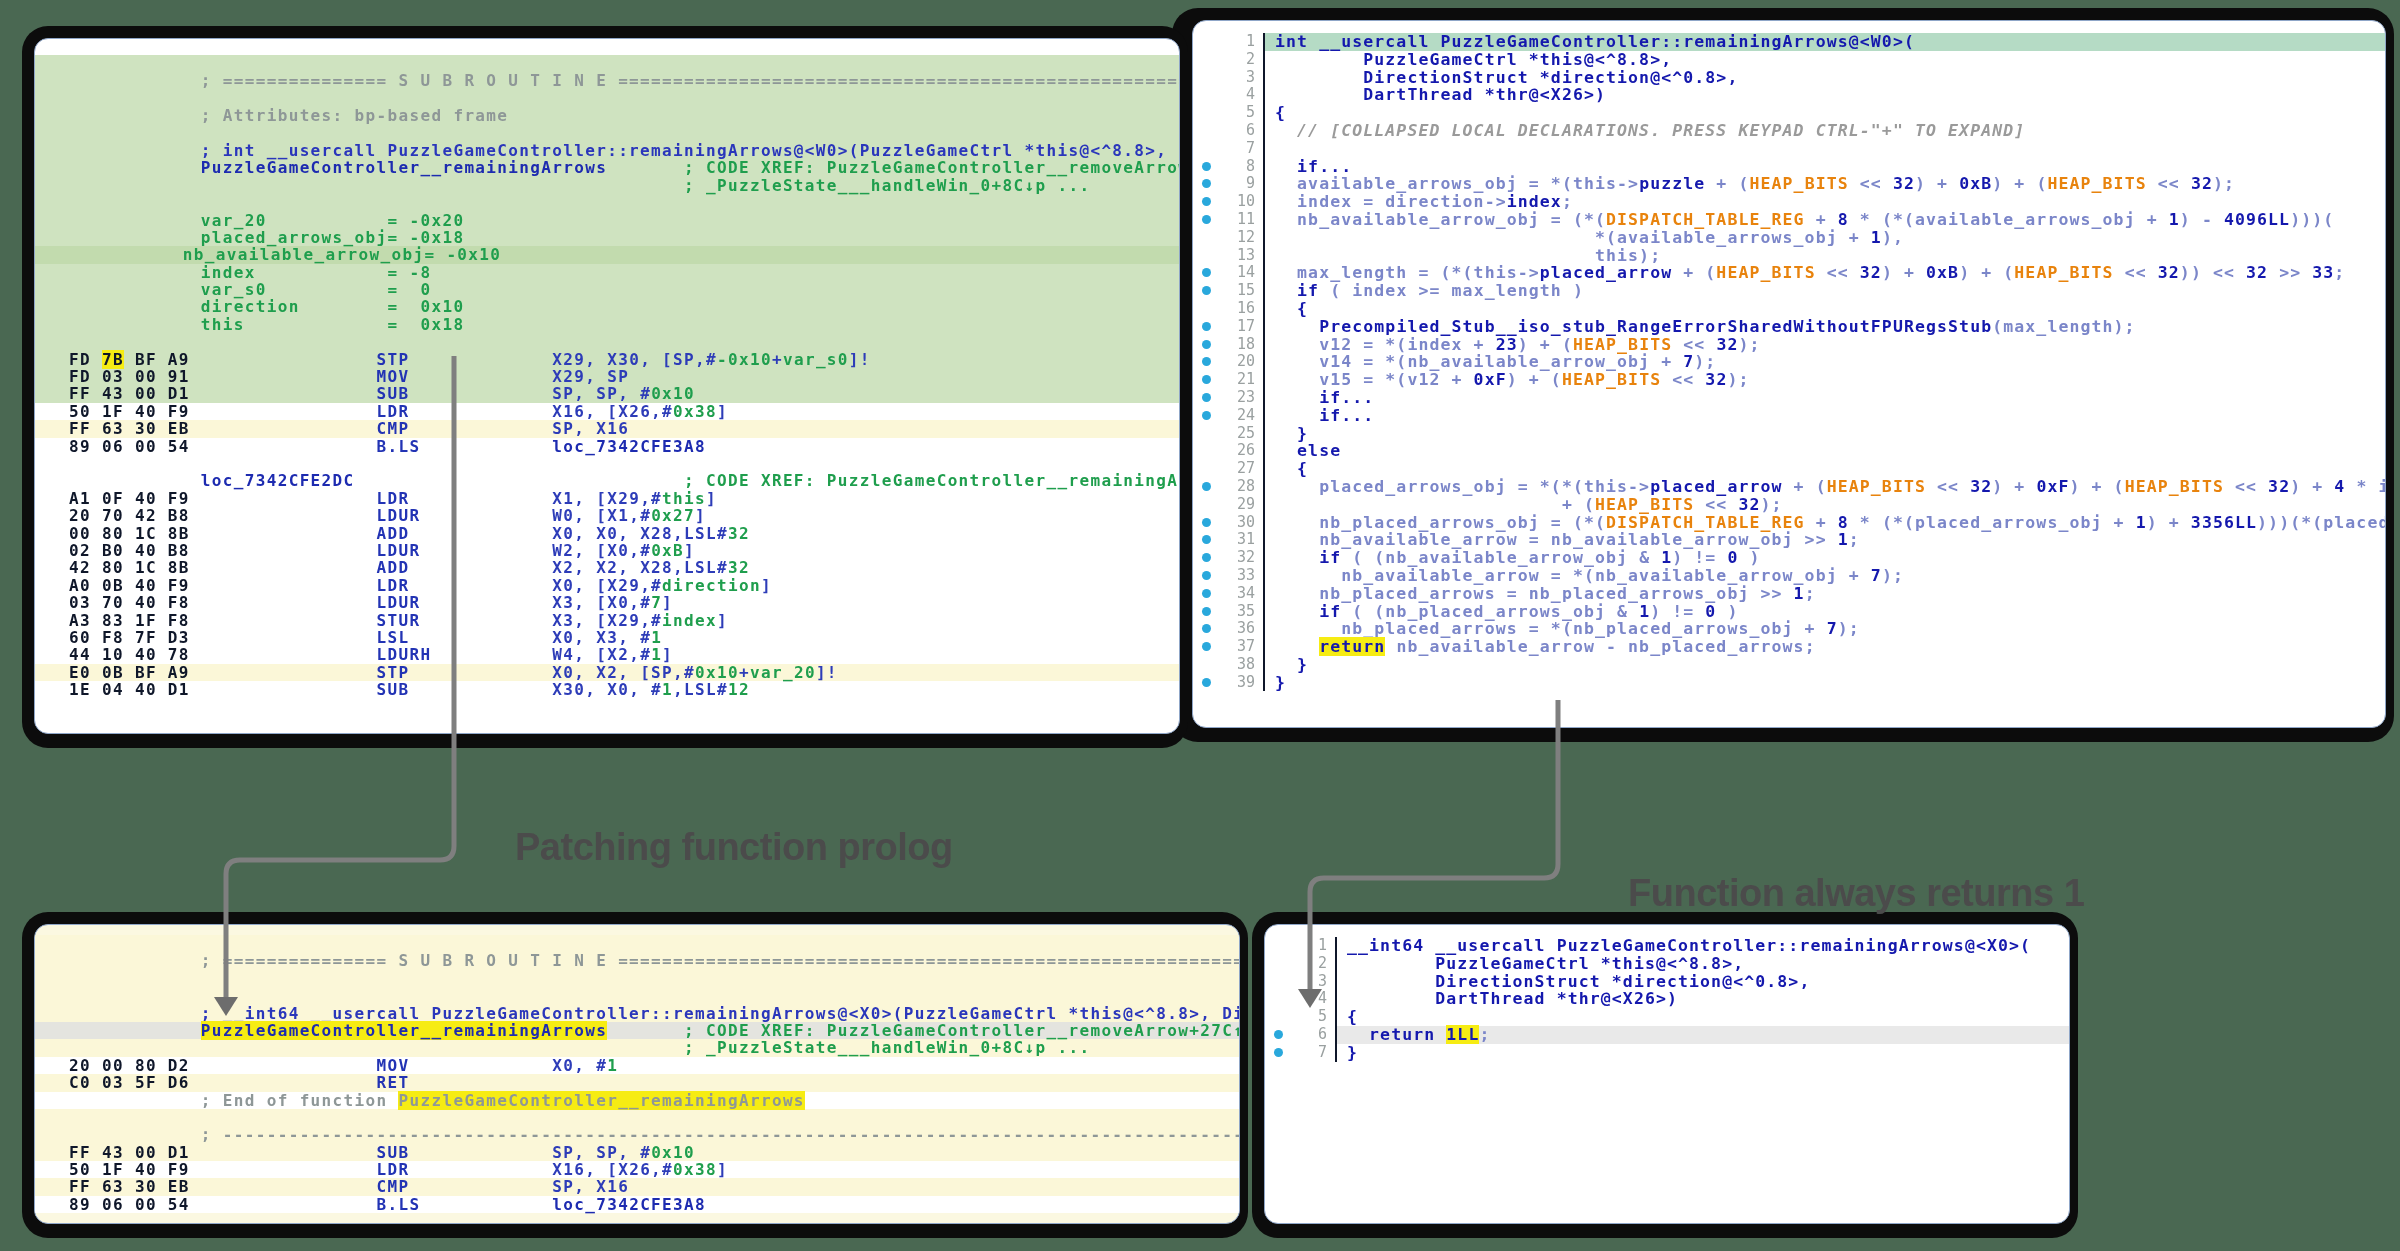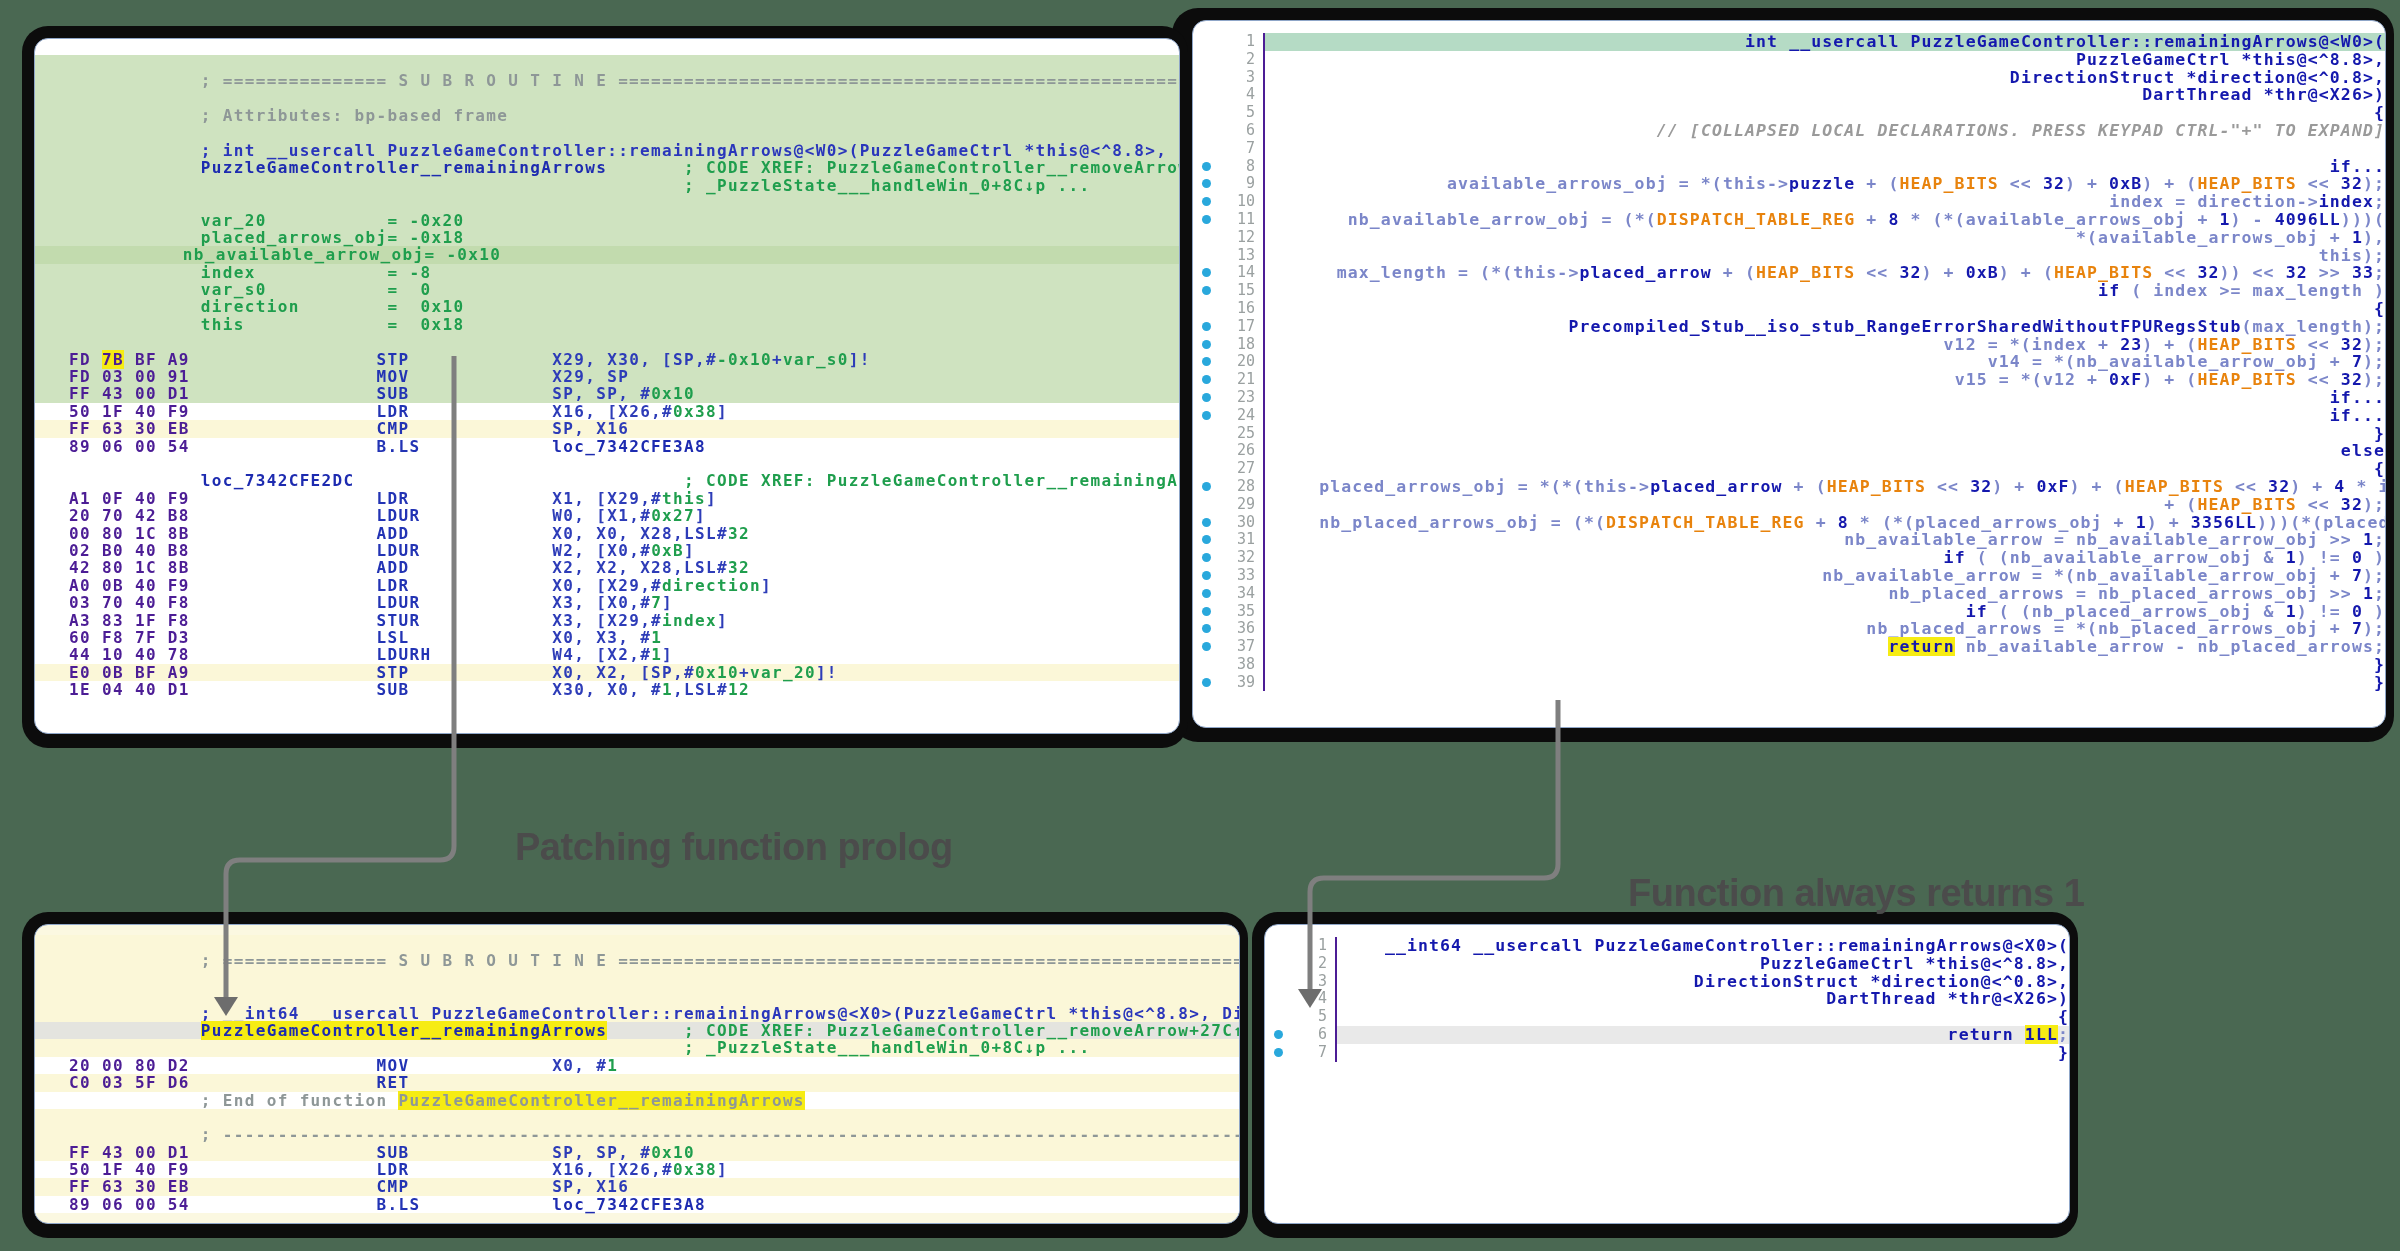--- a/index.html
+++ b/index.html
@@ -28,26 +28,26 @@
   .bg-y{background:#fbf7d8;}
   .bg-w{background:#ffffff;}
   .bg-band{background:#e4e4df;}
 
   
   .prow{display:flex;height:17.8px;line-height:17.8px;
         font-family:"DejaVu Sans Mono",monospace;font-weight:700;font-size:16.5px;}
   .dotc{width:26px;position:relative;flex:0 0 26px;}
   .dotc.on::before{content:"";position:absolute;left:9px;top:4px;width:9px;height:9px;border-radius:50%;background:#29a8dc;}
   .num{width:36px;flex:0 0 36px;text-align:right;color:#9aa0a0;font-weight:400;font-size:15px;padding-right:8px;}
-  .pcode{border-left:2px solid #4c1d95;padding-left:10px;white-space:pre;flex:1;letter-spacing:1.1px;text-align:right;}
+  .pcode{border-left:2px solid #0f172a;padding-left:10px;white-space:pre;flex:1;letter-spacing:1.1px;}
   .prow.bg-hlg .pcode{background:#b5dbc5;}
   .prow.bg-hlrow .pcode{background:#e9e9e9;}
 
   
-  .s-by{color:#4c1d95;}
+  .s-by{color:#0f172a;}
   .s-mn{color:#2233b4;}
   .s-op{color:#2d3cb8;}
   .s-gr{color:#1f9e4d;}
   .s-cm{color:#8e9797;}
   .s-lb{color:#1d2bb0;}
   .s-pt{color:#2a36bb;}
   .s-id{color:#7b86c9;}
   .s-kw{color:#1418ad;}
   .s-mc{color:#e8830d;}
   .s-gy{color:#9a9a9a;font-style:italic;}

